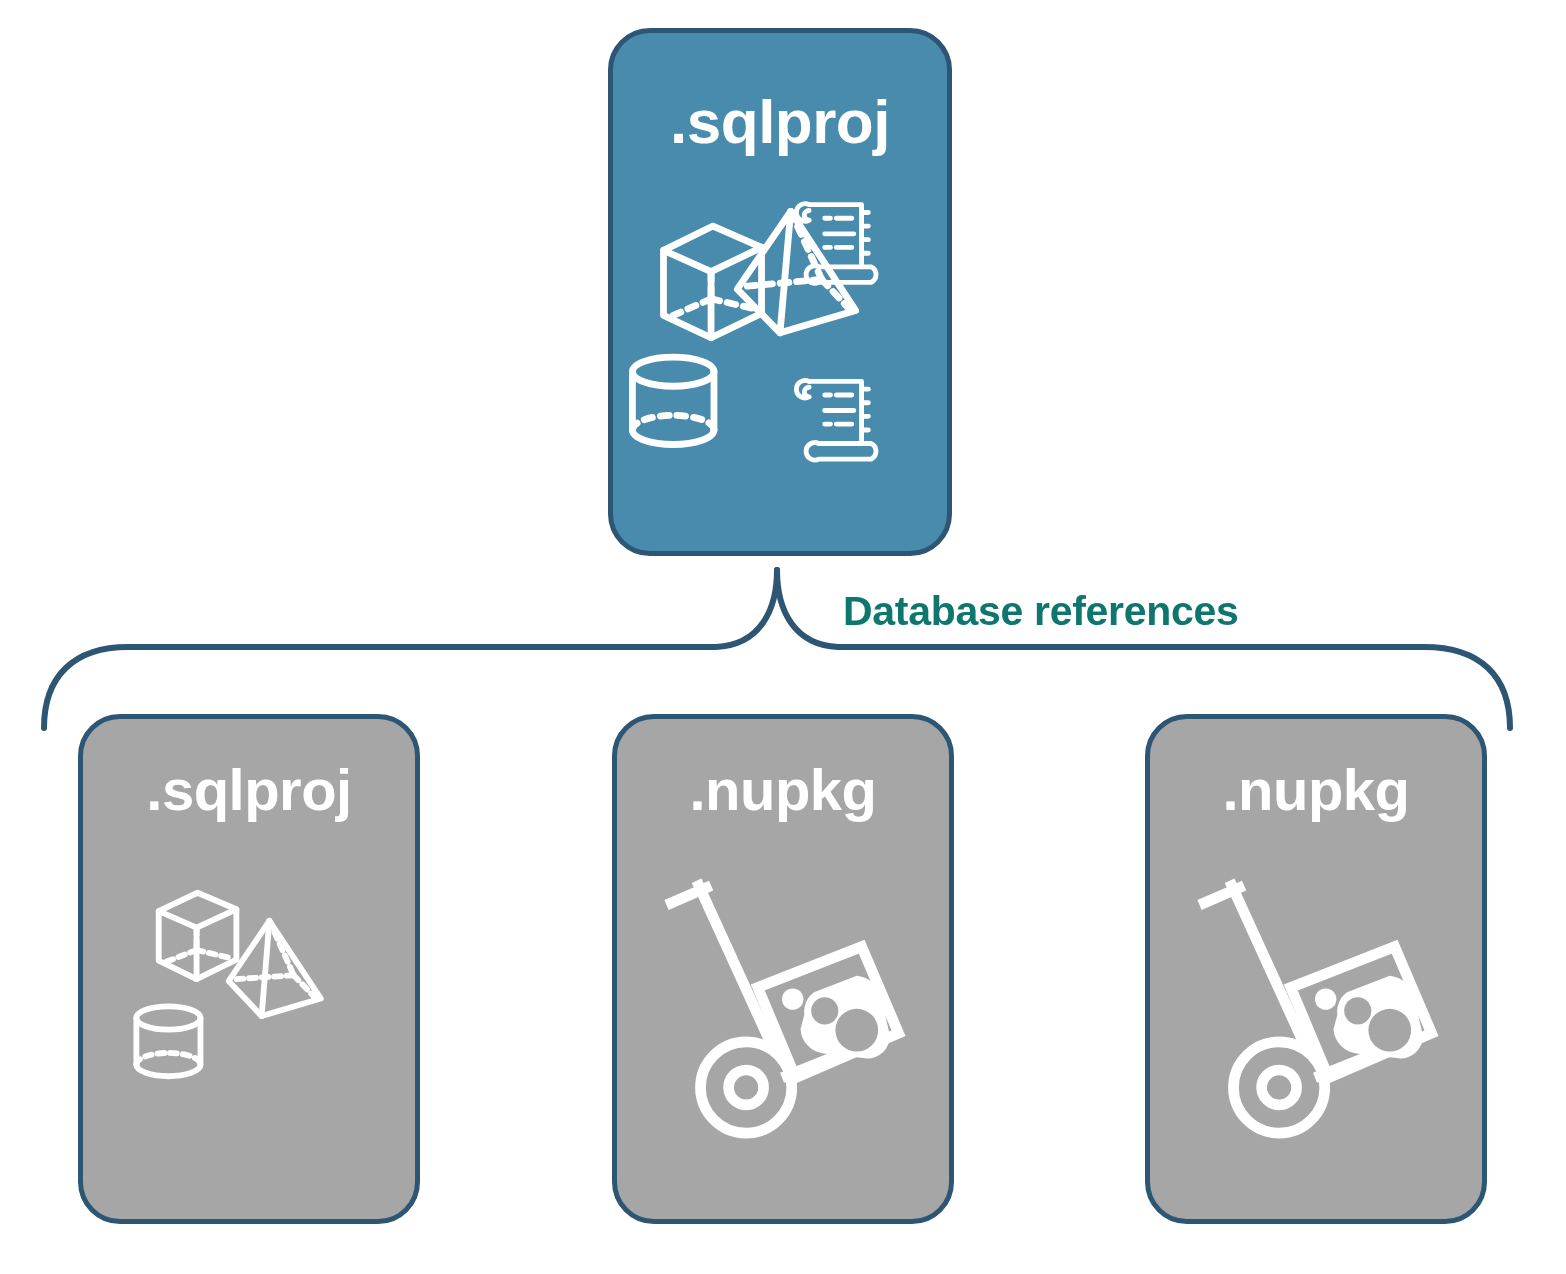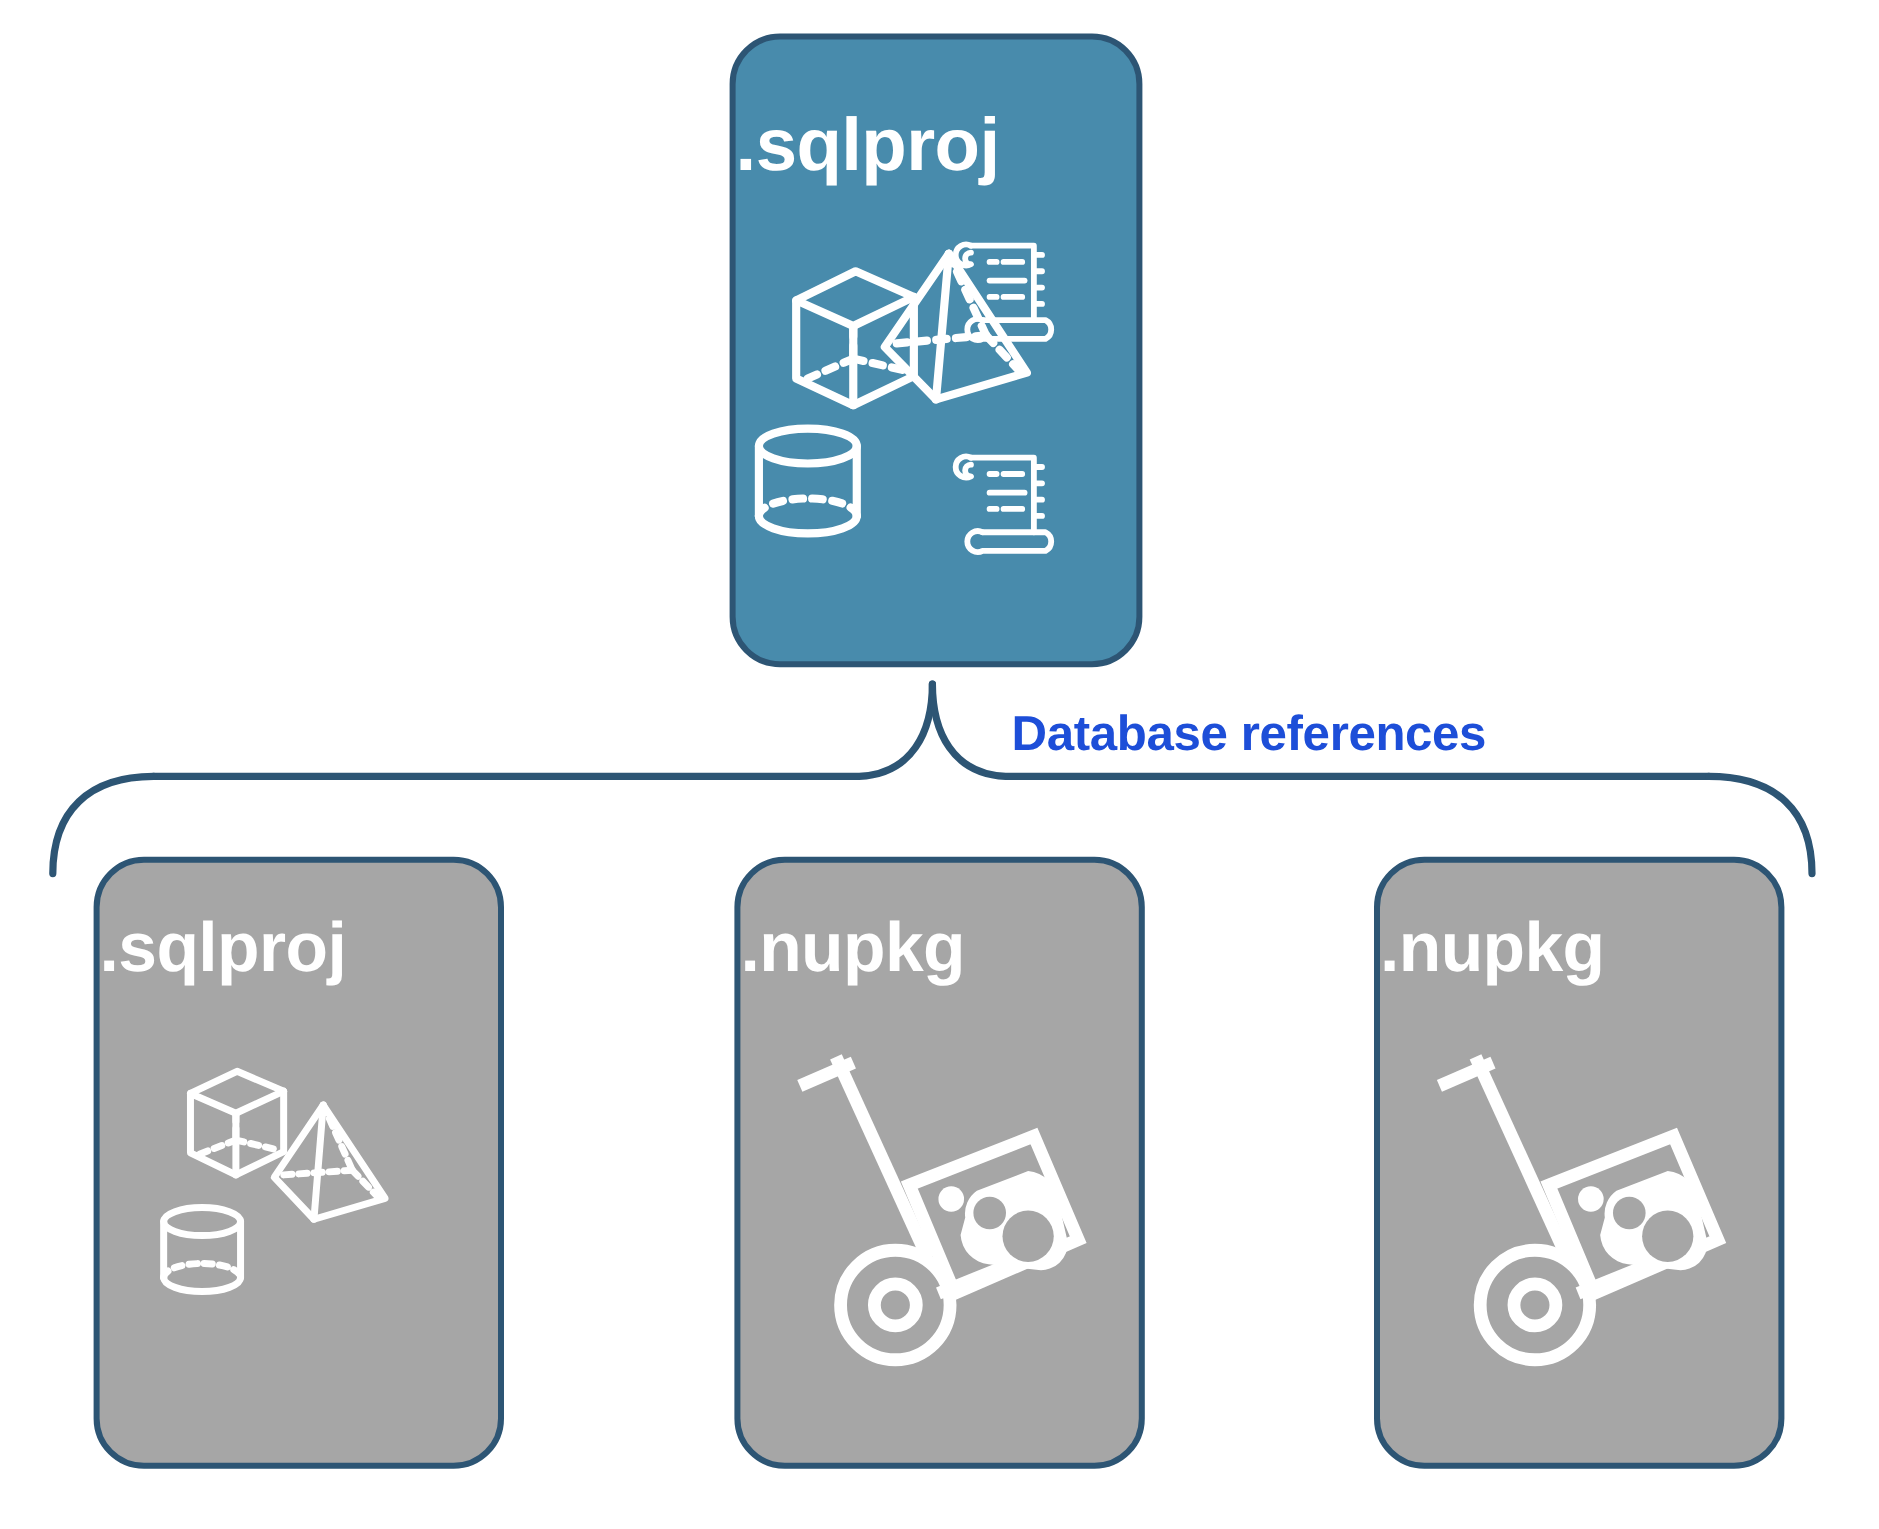--- a/index.html
+++ b/index.html
@@ -28,21 +28,21 @@
     border-radius: 42px;
     display: block;
   }
   .card.blue  { background: #488bac; }
   .card.gray  { background: #a6a6a6; }
 
   .card-title {
     position: absolute;
     left: 0;
     width: 100%;
-    text-align: left;
+    text-align: center;
     color: #ffffff;
     font-weight: bold;
     letter-spacing: -0.5px;
     line-height: 1;
     white-space: nowrap;
     user-select: none;
   }
   .card.blue .card-title { top: 58px;  font-size: 62px; }
   .card.gray .card-title { top: 42px;  font-size: 58px; }
 
@@ -62,21 +62,21 @@
     height: 1274px;
     pointer-events: none;
   }
 
   #brace-label {
     position: absolute;
     left: 843px;
     top: 588px;
     font-size: 41px;
     font-weight: bold;
-    color: #1d4ed8;
+    color: #0f766e;
     letter-spacing: -0.3px;
     white-space: nowrap;
     user-select: none;
   }
 </style>
 </head>
 <body>
 
 <div id="stage">
 

